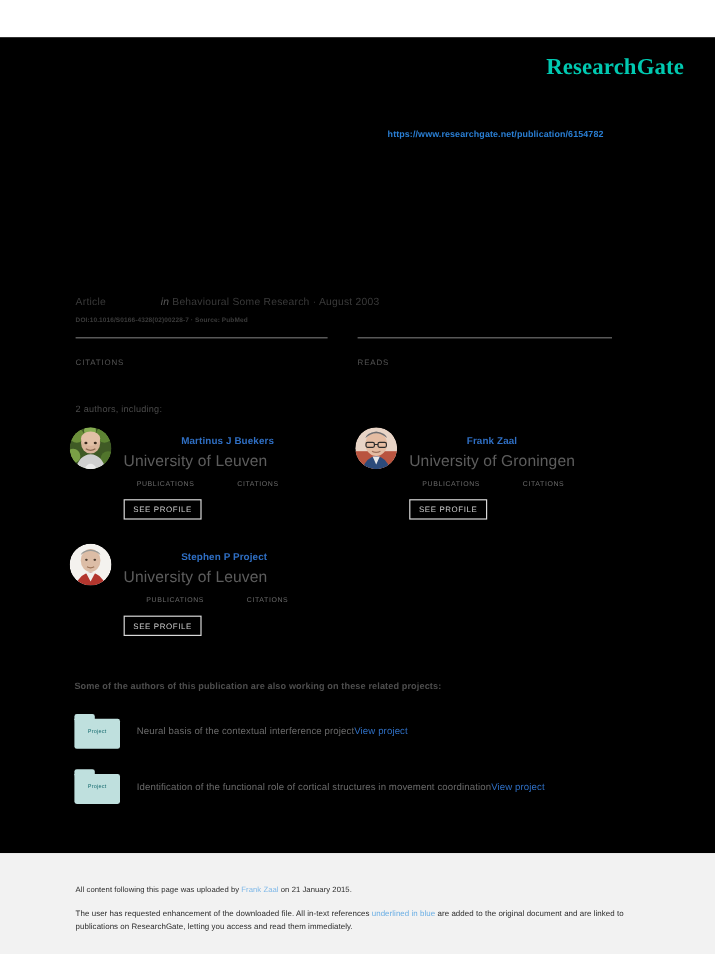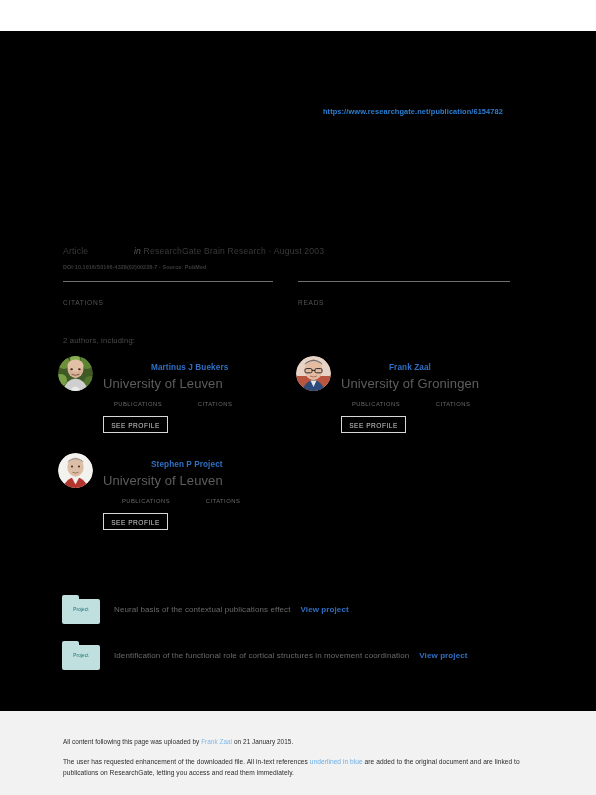--- a/index.html
+++ b/index.html
@@ -117,21 +117,21 @@
   }
   .folder .ftxt{
     position:absolute;left:0;top:12px;width:38px;text-align:center;
     font-size:4.6px;color:#1a6e72;letter-spacing:.2px;
   }
   .p-title{
     position:absolute;left:52px;top:10px;
     font-size:8px;color:#6a6a6a;white-space:nowrap;letter-spacing:.1px;
   }
   .p-link{
-    font-size:8px;font-weight:700;color:#2f6fc4;letter-spacing:.1px;padding-left:10px;
+    font-size:8px;font-weight:400;color:#2f6fc4;letter-spacing:.1px;
   }
 
   
   .footer{
     position:absolute;left:0;top:711px;width:596px;height:84px;
     background:#f2f2f2;
   }
   .f-line1{
     position:absolute;left:63px;top:27px;
     font-size:6.4px;color:#2b2b2b;white-space:nowrap;letter-spacing:.05px;
@@ -143,26 +143,27 @@
   }
   .f-body .fblue{color:#6aaee4;}
 </style>
 </head>
 <body>
 
 <div class="page">
 
   <div class="dark-sheet"></div>
 
+  <div class="rg-logo">ResearchGate</div>
   <div class="pub-url">https://www.researchgate.net/publication/6154782</div>
 
   <div class="article-line">
     <span>Article</span>
     <span class="in">in</span>
-    <span>ResearchGate Brain Research</span>
+    <span>Behavioural Some Research</span>
     <span>·</span>
     <span>August 2003</span>
   </div>
   <div class="doi-line">DOI:10.1016/S0166-4328(02)00228-7 · Source: PubMed</div>
 
   <div class="stat" id="stat-citations">
     <div class="rule"></div>
     <div class="num"></div>
     <div class="lbl">CITATIONS</div>
   </div>
@@ -279,29 +280,30 @@
         <div class="mlbl">PUBLICATIONS</div>
       </div>
       <div class="metric m-cit">
         <div class="mnum"></div>
         <div class="mlbl">CITATIONS</div>
       </div>
     </div>
     <div class="see-profile">SEE PROFILE</div>
   </div>
 
+  <div class="projects-head">Some of the authors of this publication are also working on these related projects:</div>
 
   <div class="project-row" id="project-0">
     <div class="folder">
       <div class="tab"></div>
       <div class="body"></div>
       <div class="ftxt">Project</div>
     </div>
     <div class="p-title">
-      <span>Neural basis of the contextual publications effect</span><span class="p-link">View project</span>
+      <span>Neural basis of the contextual interference project</span><span class="p-link">View project</span>
     </div>
   </div>
 
   <div class="project-row" id="project-1">
     <div class="folder">
       <div class="tab"></div>
       <div class="body"></div>
       <div class="ftxt">Project</div>
     </div>
     <div class="p-title">

